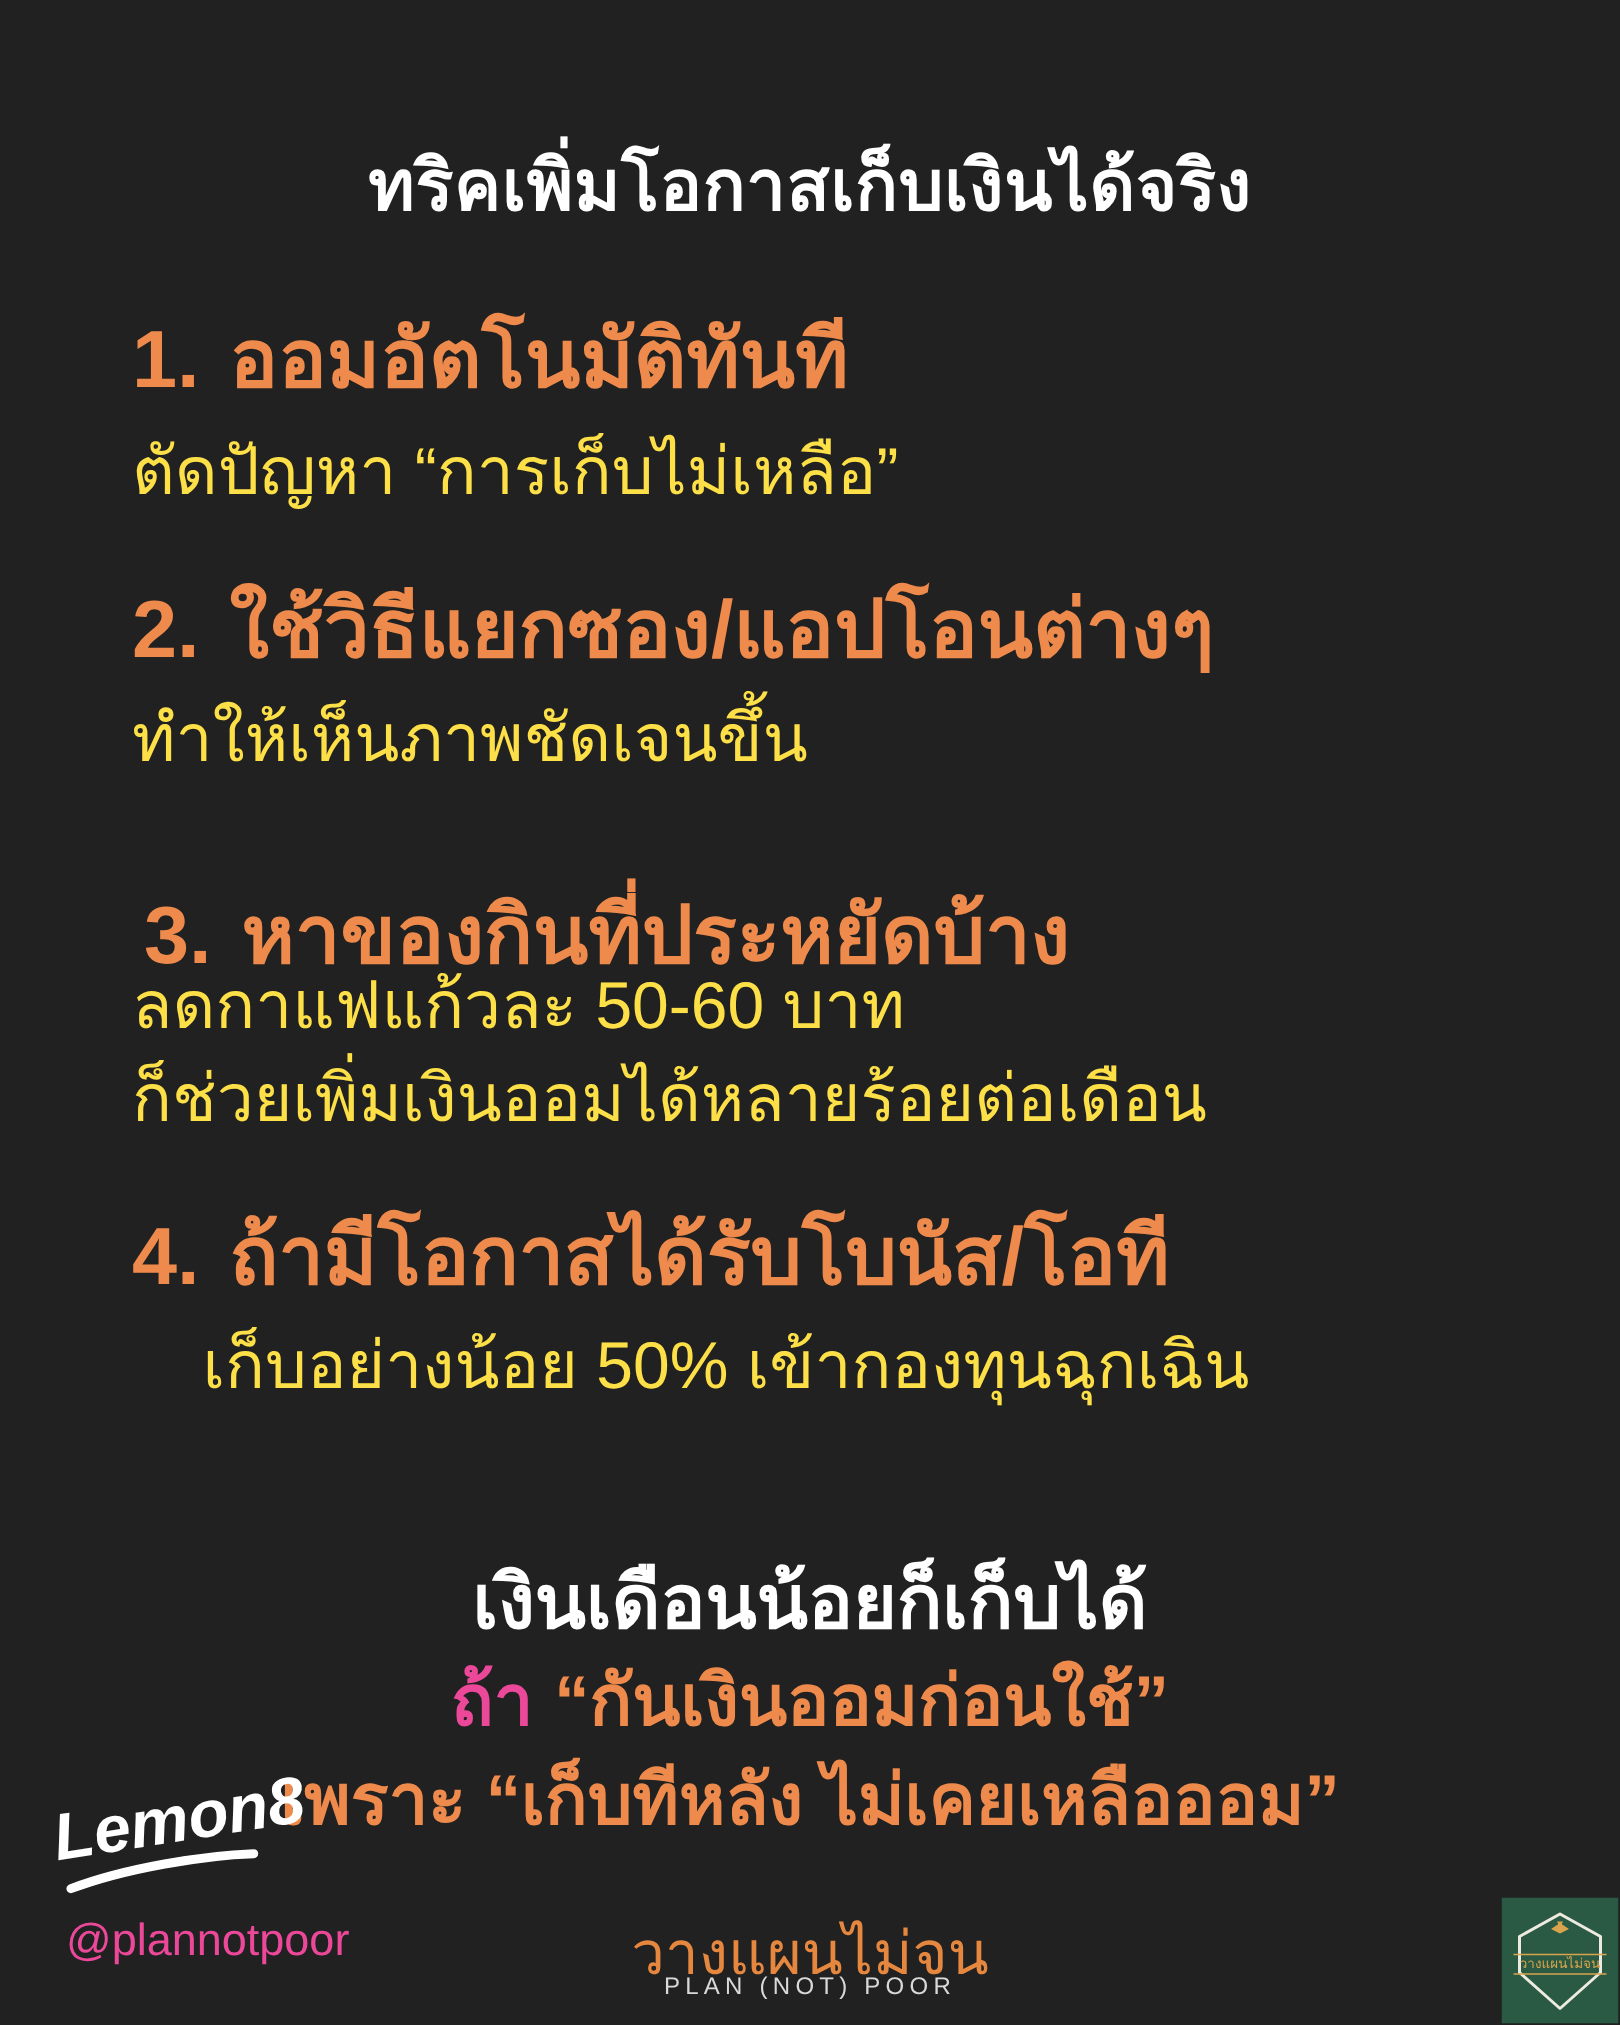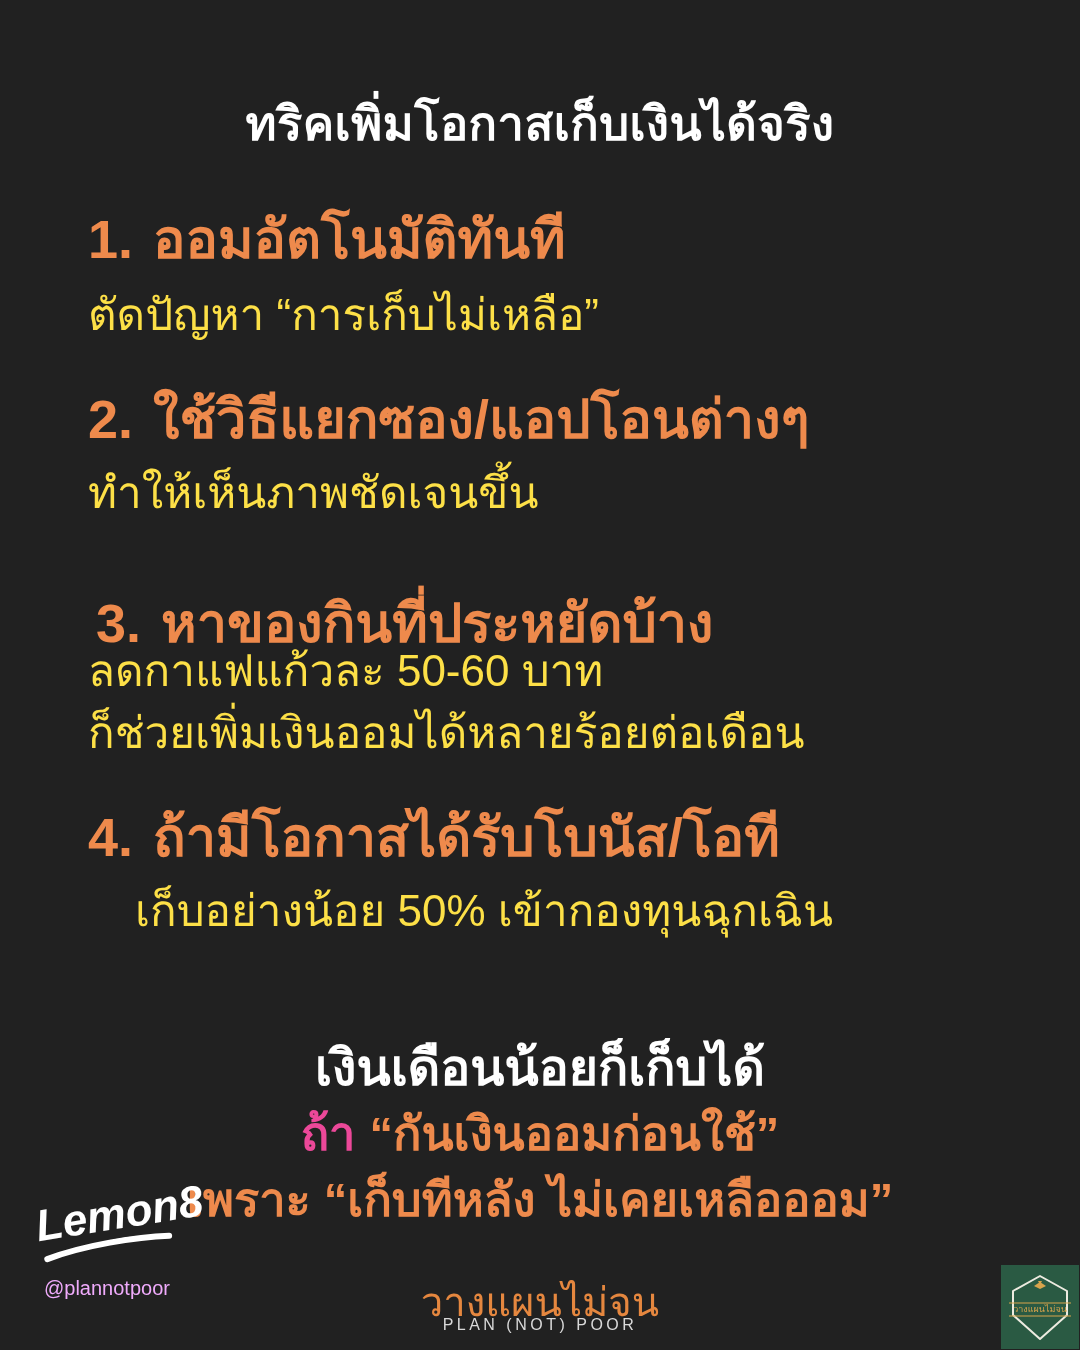--- a/index.html
+++ b/index.html
@@ -51,21 +51,21 @@
     top:1206px;left:42px;
     transform:rotate(-9deg);
     transform-origin:left bottom;
     color:#FFFFFF;
     font-size:44px;font-weight:800;font-style:italic;
     line-height:40px;
   }
   .lemon8 svg{display:block;margin-top:4px;margin-left:2px;}
   .handle{
     top:1277px;left:44px;
-    color:#f0abfc;font-size:20px;font-weight:400;
+    color:#ec4899;font-size:30px;font-weight:400;
   }
   .brand-thai{
     top:1270px;left:0;width:100%;text-align:center;
     color:#E5873F;font-size:40px;font-weight:500;margin:0;
   }
   .brand-en{
     top:1316px;left:0;width:100%;text-align:center;
     color:#D9D9D9;font-size:16px;font-weight:400;
     letter-spacing:3.5px;margin:0;
   }

